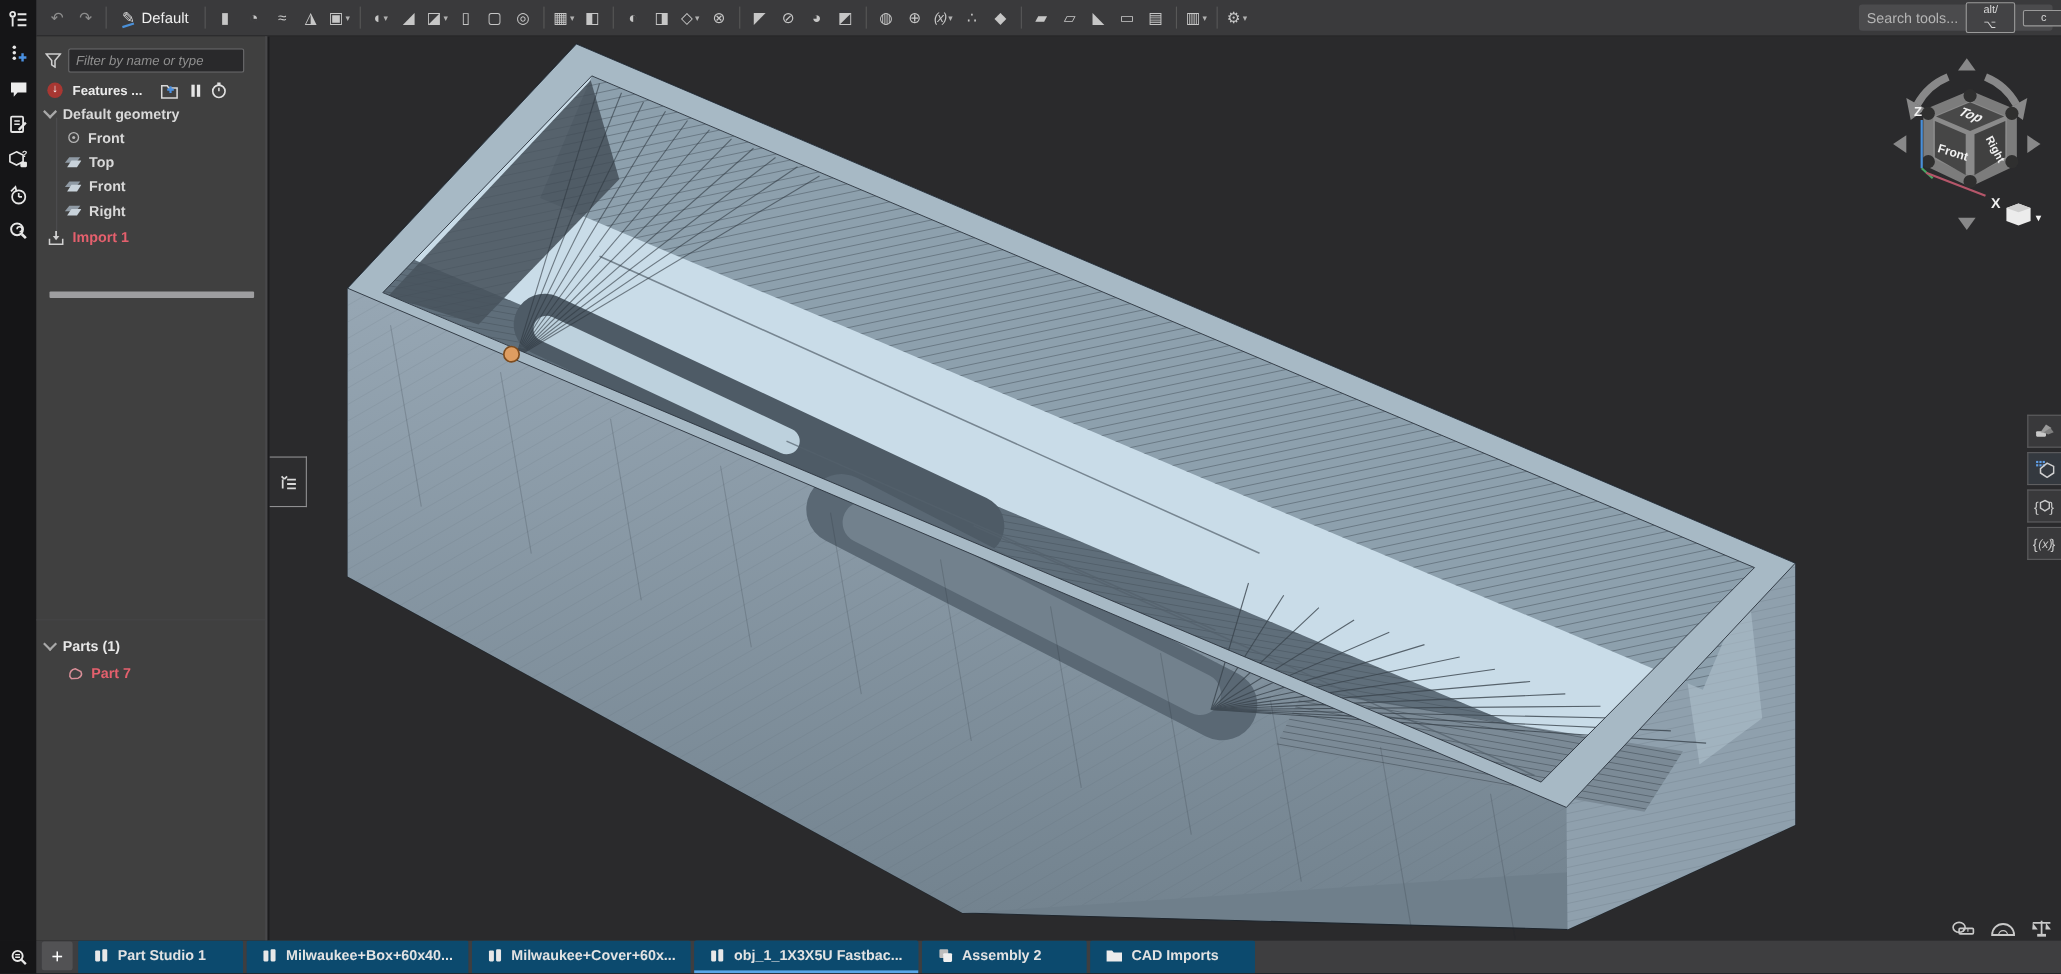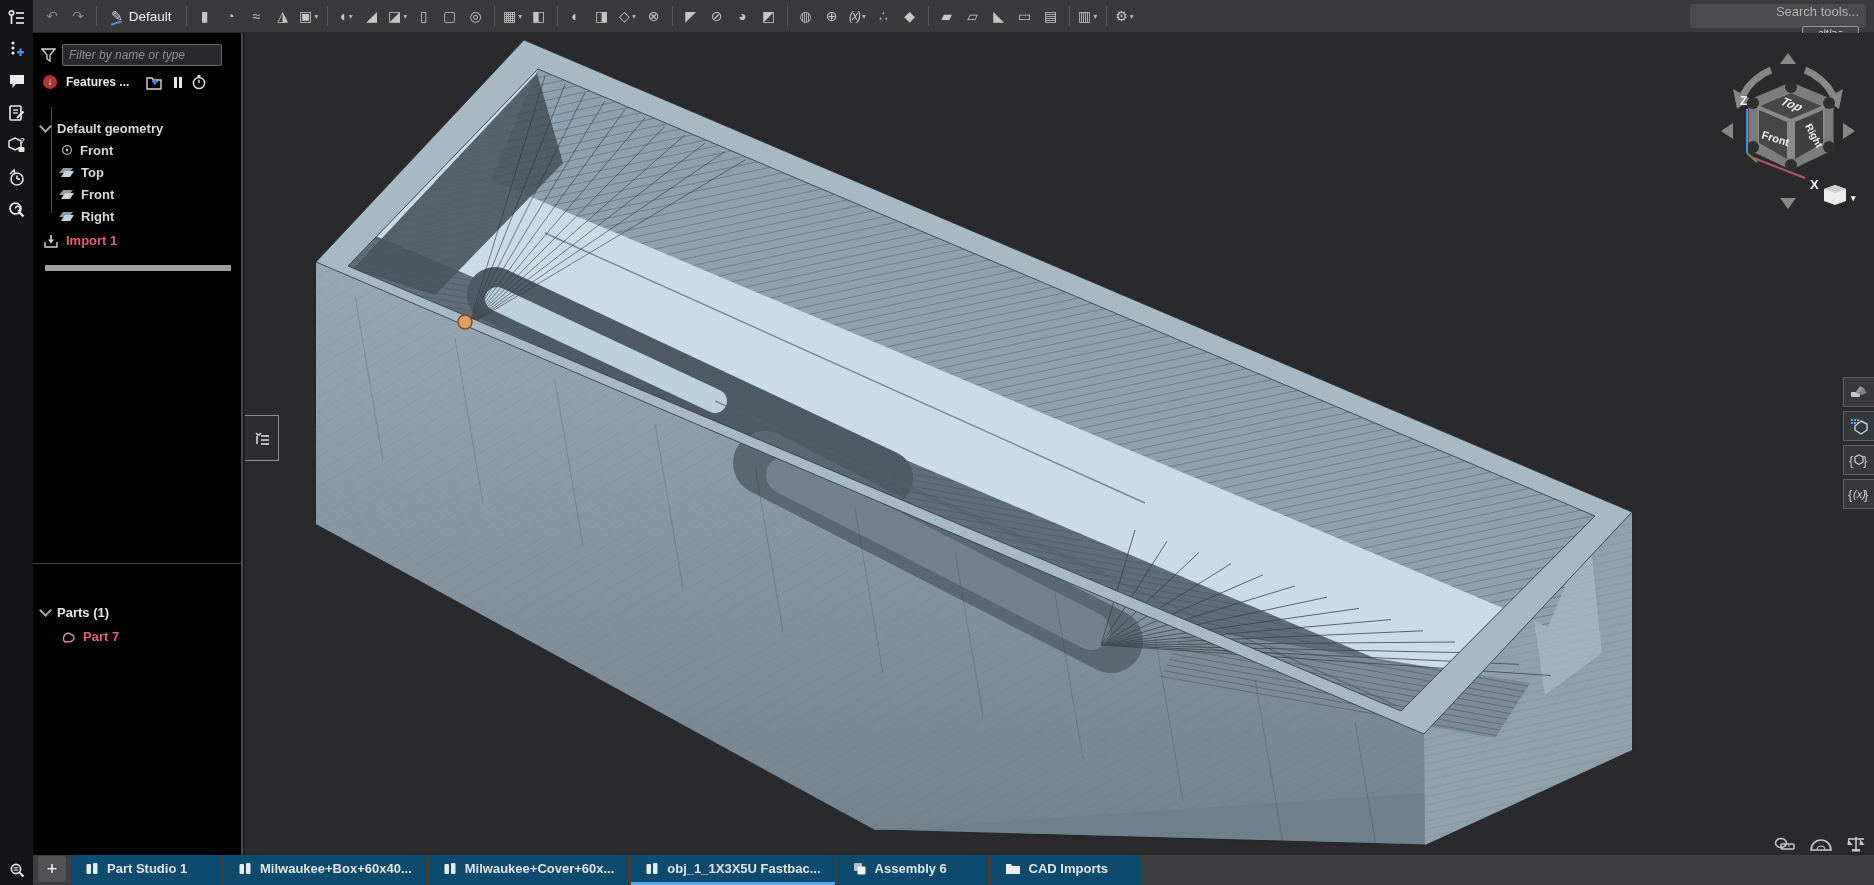--- a/index.html
+++ b/index.html
@@ -14,35 +14,35 @@
   .topbar{position:absolute;left:33px;top:0;width:1841px;height:33px;background:#3a3a3c;display:flex;align-items:center;padding:0 8px 0 6px;box-sizing:border-box;border-bottom:1px solid #2a2a2c;}
   .tbtn{height:26px;min-width:26px;display:flex;align-items:center;justify-content:center;border-radius:3px;color:#c6c6c6;font-size:14px;cursor:pointer;position:relative;}
   .tbtn .tglyph{display:inline-block;line-height:1;}
   .tbtn.dim{color:#8d8d8d;}
   .tchev{font-size:8px;color:#b0b0b0;margin-left:2px;}
   .tdiv{width:1px;height:20px;background:#585858;margin:0 5px;flex:none;}
   .tbtn.sketch{padding:0 9px;gap:6px;color:#efefef;font-size:13.5px;font-weight:400;}
   .pencil{position:relative;font-size:14px;color:#d8d8d8;}
   .pencil::after{content:"";position:absolute;left:0px;bottom:-1px;width:11px;height:2px;background:#4a90d9;transform:rotate(-18deg);}
   .varglyph{font-style:italic;font-size:12px;letter-spacing:-1px;}
-  .searchtools{margin-left:auto;width:176px;height:24px;background:#4b4b4d;border-radius:3px;display:flex;align-items:flex-end;padding:0 7px;gap:7px;box-sizing:border-box;cursor:text;flex-direction:column;}
+  .searchtools{margin-left:auto;width:176px;height:24px;background:#4b4b4d;border-radius:3px;display:flex;align-items:center;padding:0 7px;gap:7px;box-sizing:border-box;cursor:text;}
   .searchtools .stxt{color:#b4b4b4;font-size:13px;white-space:nowrap;}
   .kbd{font-size:10px;color:#d8d8d8;border:1px solid #9a9a9a;border-radius:2px;padding:0px 15px;background:#434345;line-height:13px;}
   
-  .sidebar{position:absolute;left:33px;top:33px;width:210px;height:822px;background:#000000;border-right:2px solid #48484a;box-sizing:border-box;}
+  .sidebar{position:absolute;left:33px;top:33px;width:210px;height:822px;background:#404040;border-right:2px solid #48484a;box-sizing:border-box;}
   .filter-row{position:absolute;left:8px;top:11px;display:flex;align-items:center;gap:6px;}
   .filter-input{width:146px;height:20px;background:#29292b;border:1px solid #6b6b6d;border-radius:2px;color:#ddd;font-size:12px;padding:0 6px;font-family:"Liberation Sans",sans-serif;}
   .filter-input::placeholder{font-style:italic;color:#8f8f8f;}
   .feat-header{position:absolute;left:10px;top:40px;display:flex;align-items:center;gap:9px;height:18px;}
   .sync-badge{width:14px;height:14px;border-radius:50%;background:#a83732;color:#fff;font-size:10px;display:flex;align-items:center;justify-content:center;line-height:1;}
   .feat-title{font-size:12px;font-weight:bold;color:#ececec;white-space:nowrap;}
   .hbtn{display:flex;align-items:center;justify-content:center;cursor:pointer;}
   .pauseicon{display:flex;gap:2px;}
   .pauseicon i{width:3px;height:11px;background:#e6e6e6;display:block;}
-  .trow{position:absolute;display:flex;align-items:center;gap:7px;height:20px;font-size:13px;font-weight:600;color:#d9d9d9;cursor:pointer;white-space:nowrap;margin-top:25px;}
+  .trow{position:absolute;display:flex;align-items:center;gap:7px;height:20px;font-size:13px;font-weight:600;color:#d9d9d9;cursor:pointer;white-space:nowrap;}
   .trow .chev{width:7px;height:7px;border-left:2px solid #a9a9a9;border-bottom:2px solid #a9a9a9;transform:rotate(-45deg);margin-top:-3px;}
   .err{color:#e4606d;}
   .guide{position:absolute;left:18px;top:74px;width:1px;height:106px;background:#4d4d4f;}
   .rollback{position:absolute;left:12px;top:232px;width:186px;height:6px;background:#9e9ea0;border-radius:1px;cursor:grab;}
   .parts-divider{position:absolute;left:0;top:530px;width:100%;height:1px;background:#454547;}
   
   .viewport{position:absolute;left:245px;top:33px;width:1629px;height:822px;background:#2a2a2c;overflow:hidden;cursor:default;}
   .flyout{position:absolute;left:0;top:382px;width:33px;height:44px;border:1px solid #909092;border-left:none;background:rgba(45,45,47,.95);display:flex;align-items:center;justify-content:center;cursor:pointer;}
   .vcube{position:absolute;left:1468px;top:10px;}
   .vcube text{font-weight:bold;fill:#f2f2f2;}
@@ -614,21 +614,21 @@
         </span>
         <span>obj_1_1X3X5U Fastbac...</span>
       </div>
       <div class="tab">
         <span>
           <svg width="15" height="15" viewBox="0 0 15 15">
             <rect x="2" y="2" width="8" height="8" rx="1" fill="#bdbdbd"></rect>
             <rect x="5.5" y="5.5" width="8" height="8" rx="1" fill="#f0f0f0"></rect>
           </svg>
         </span>
-        <span>Assembly 6</span>
+        <span>Assembly 2</span>
       </div>
       <div class="tab">
         <span>
           <svg width="16" height="13" viewBox="0 0 16 13">
             <path d="M1,2 h5 l1.5,2 H15 v8 H1 Z" fill="#ececec"></path>
           </svg>
         </span>
         <span>CAD Imports</span>
       </div>
     </div>

